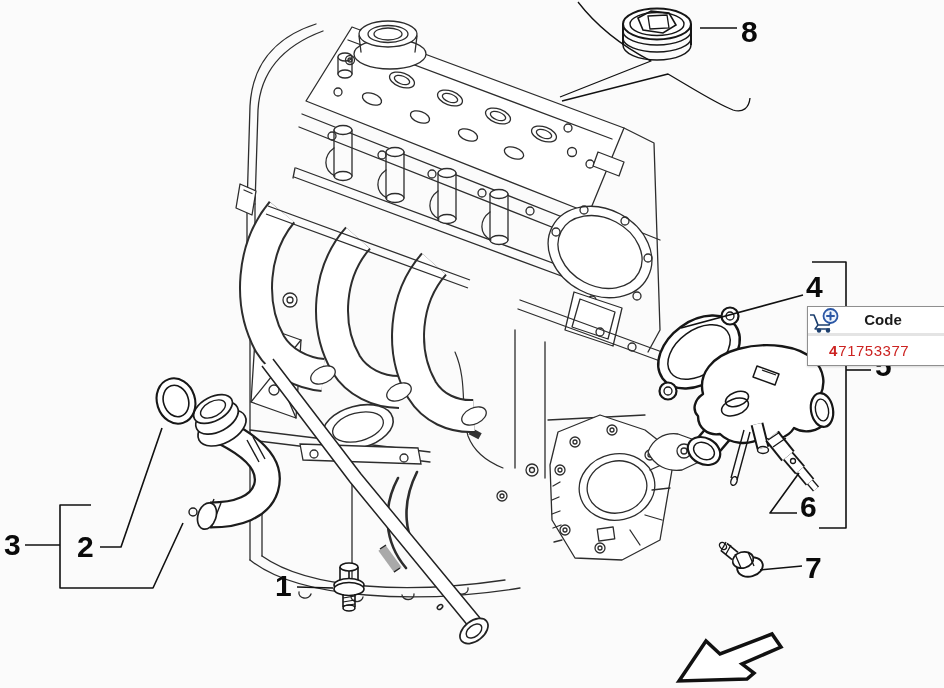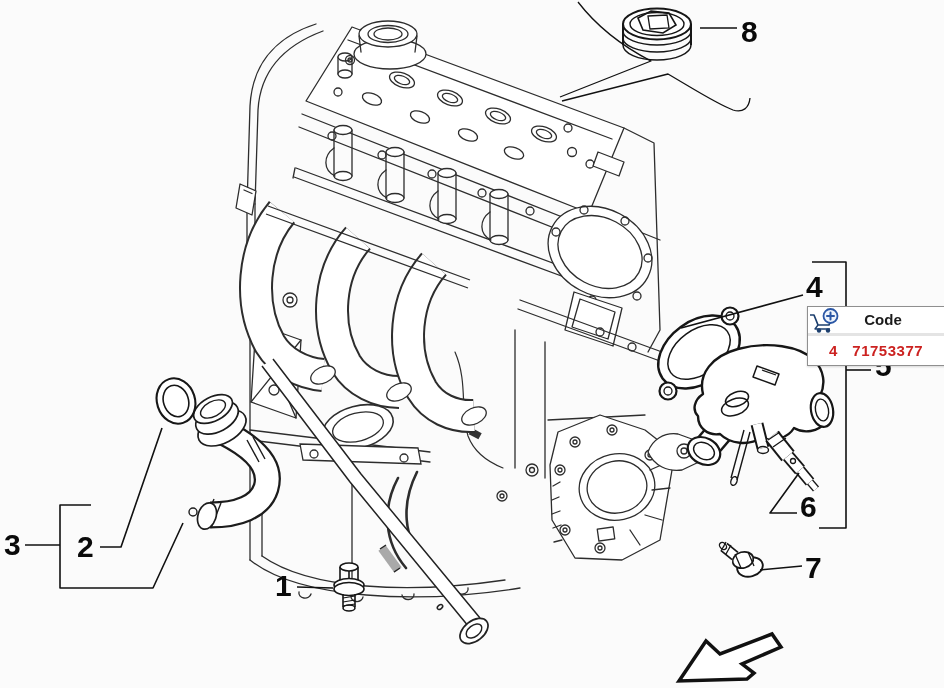--- a/index.html
+++ b/index.html
@@ -20,21 +20,21 @@
   .tt-header{
     height:26px;line-height:26px;text-align:center;
     font-size:15px;font-weight:bold;color:#1a1a1a;
     border-bottom:3px solid #e4e4e4;
   }
   .tt-row{
     height:29px;display:flex;align-items:center;padding-left:4px;
     cursor:pointer;
   }
   .tt-row .qty{margin-left:17px;font-size:15px;font-weight:bold;}
-  .tt-row .code{margin-left:15px;font-size:15px;font-weight:bold;letter-spacing:.5px;}
+  .tt-row .code{margin-left:1px;font-size:15px;font-weight:normal;letter-spacing:.5px;}
 </style>
 </head>
 <body>
 
 <div class="stage">
 
 <svg width="944" height="688" viewBox="0 0 944 688">
 
   <g stroke="#2d2d2d" stroke-width="1.3" fill="none" stroke-linecap="round" stroke-linejoin="round">
 

